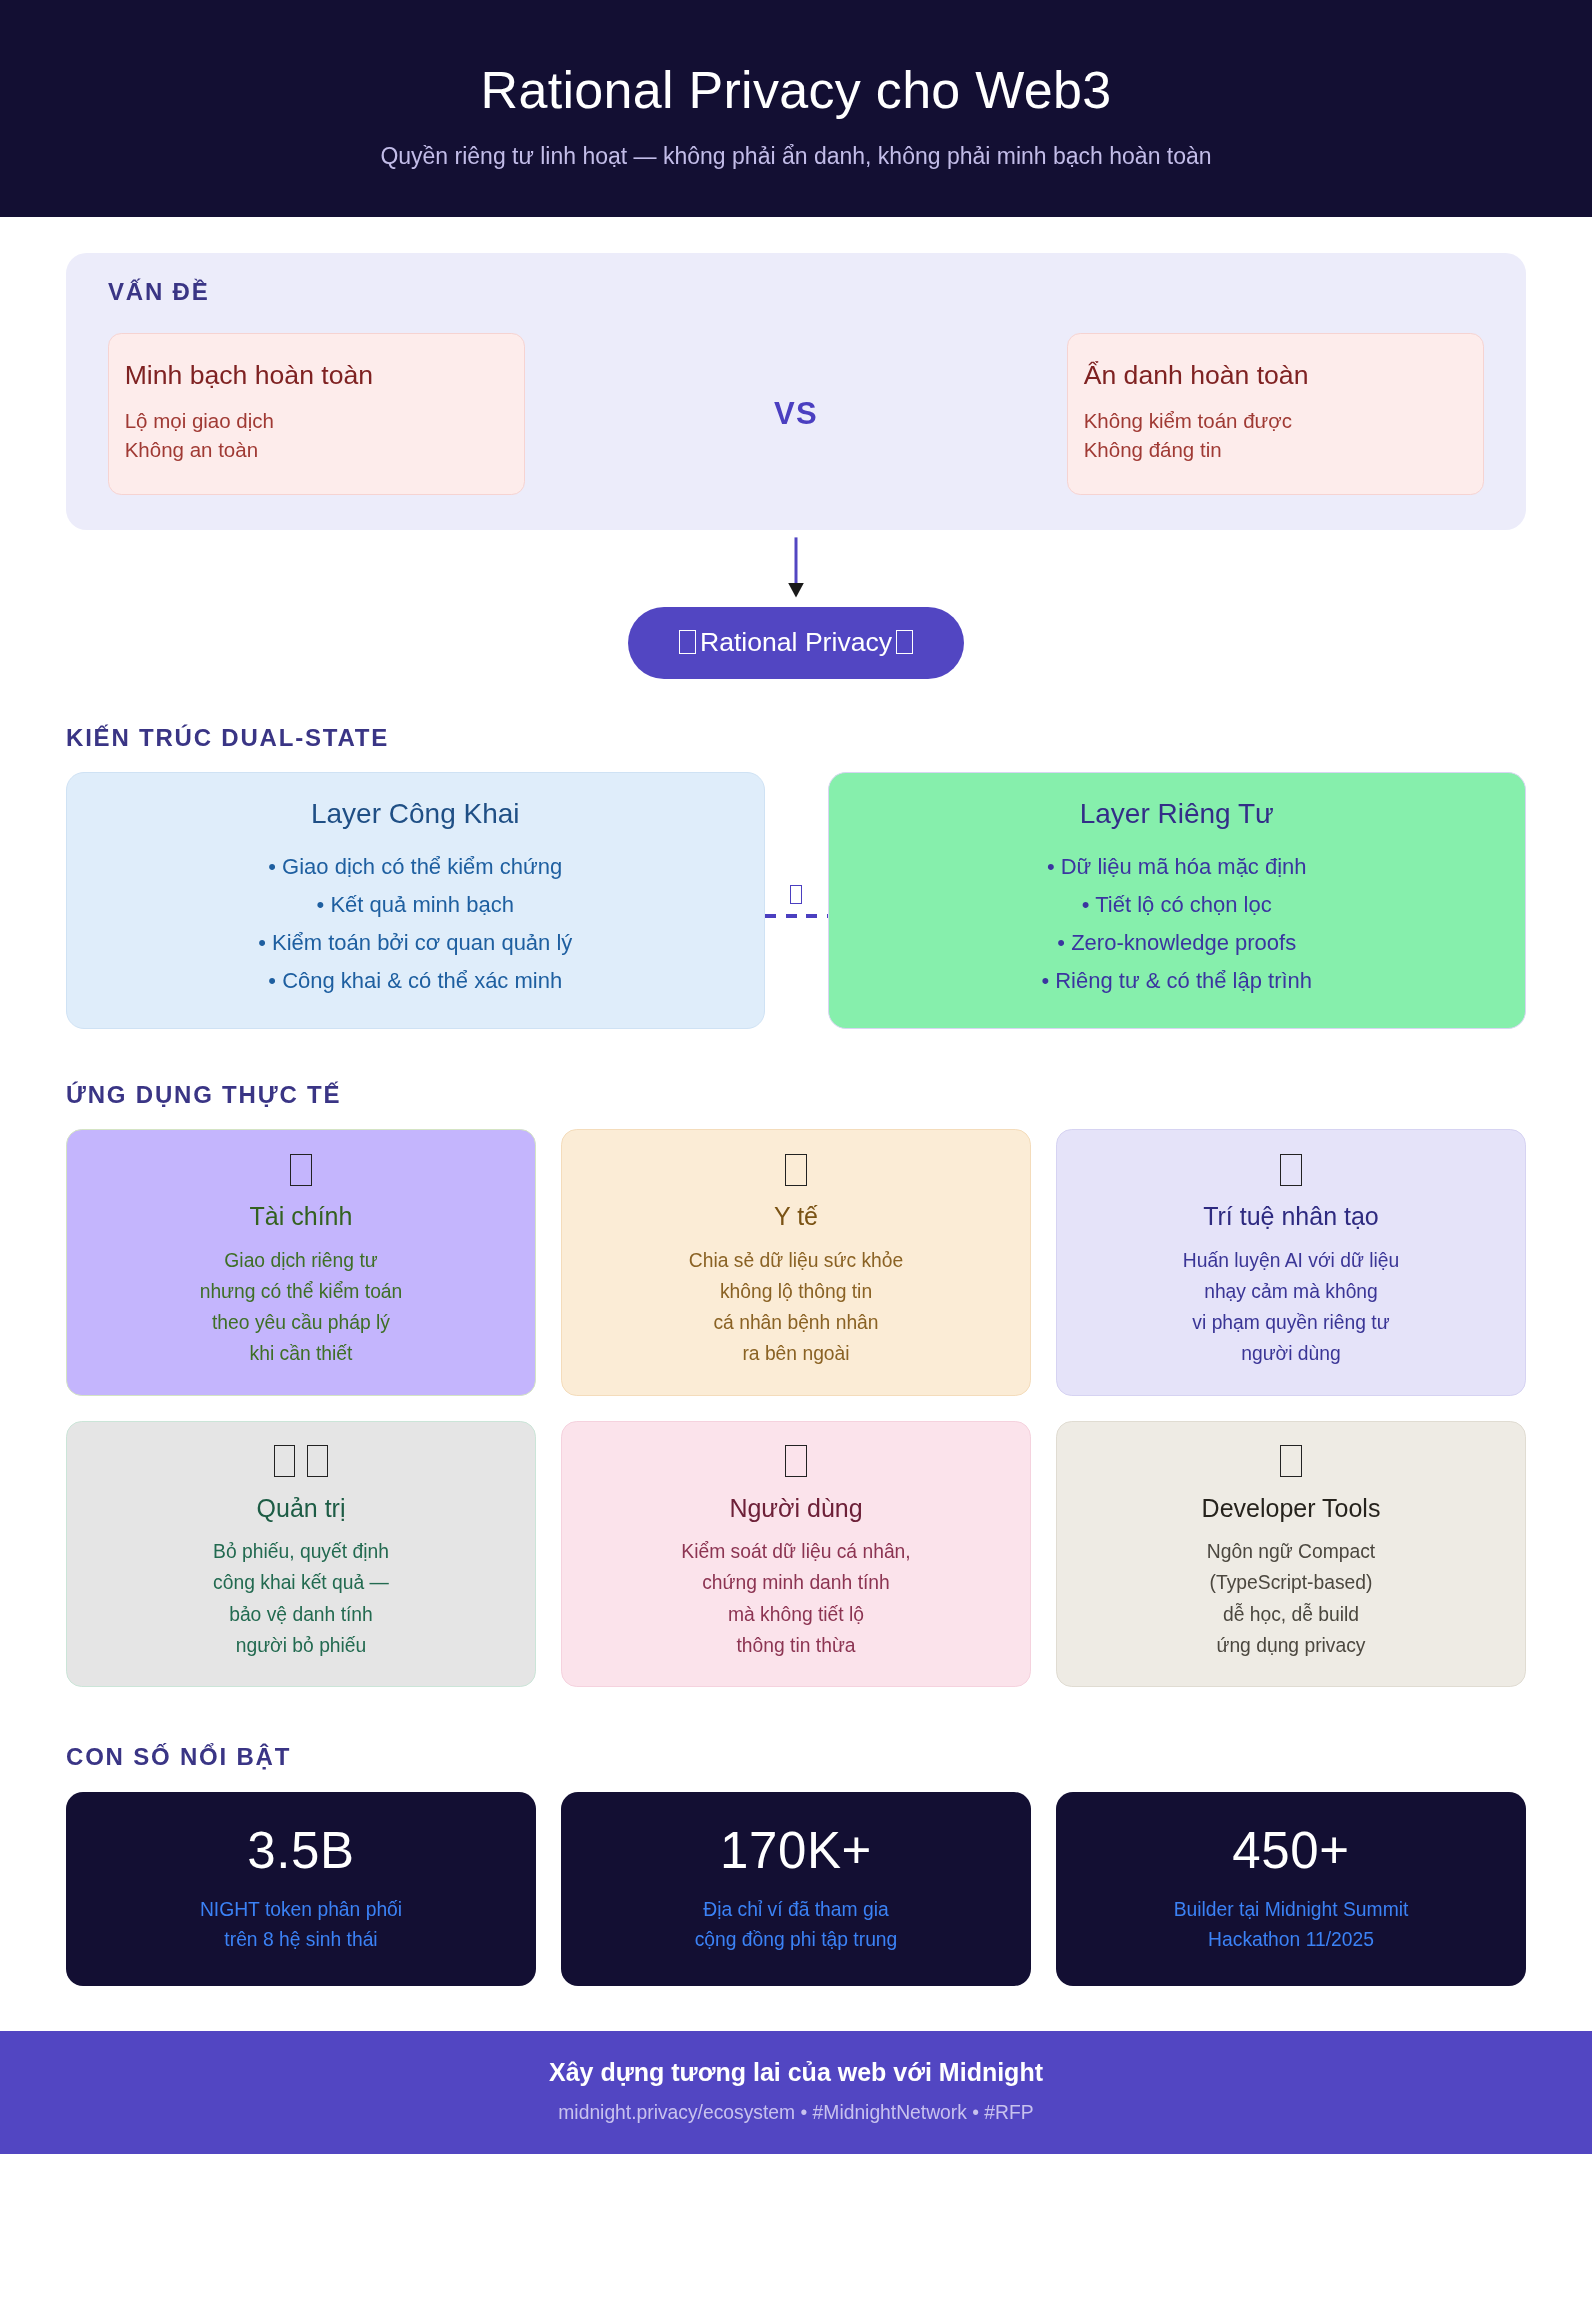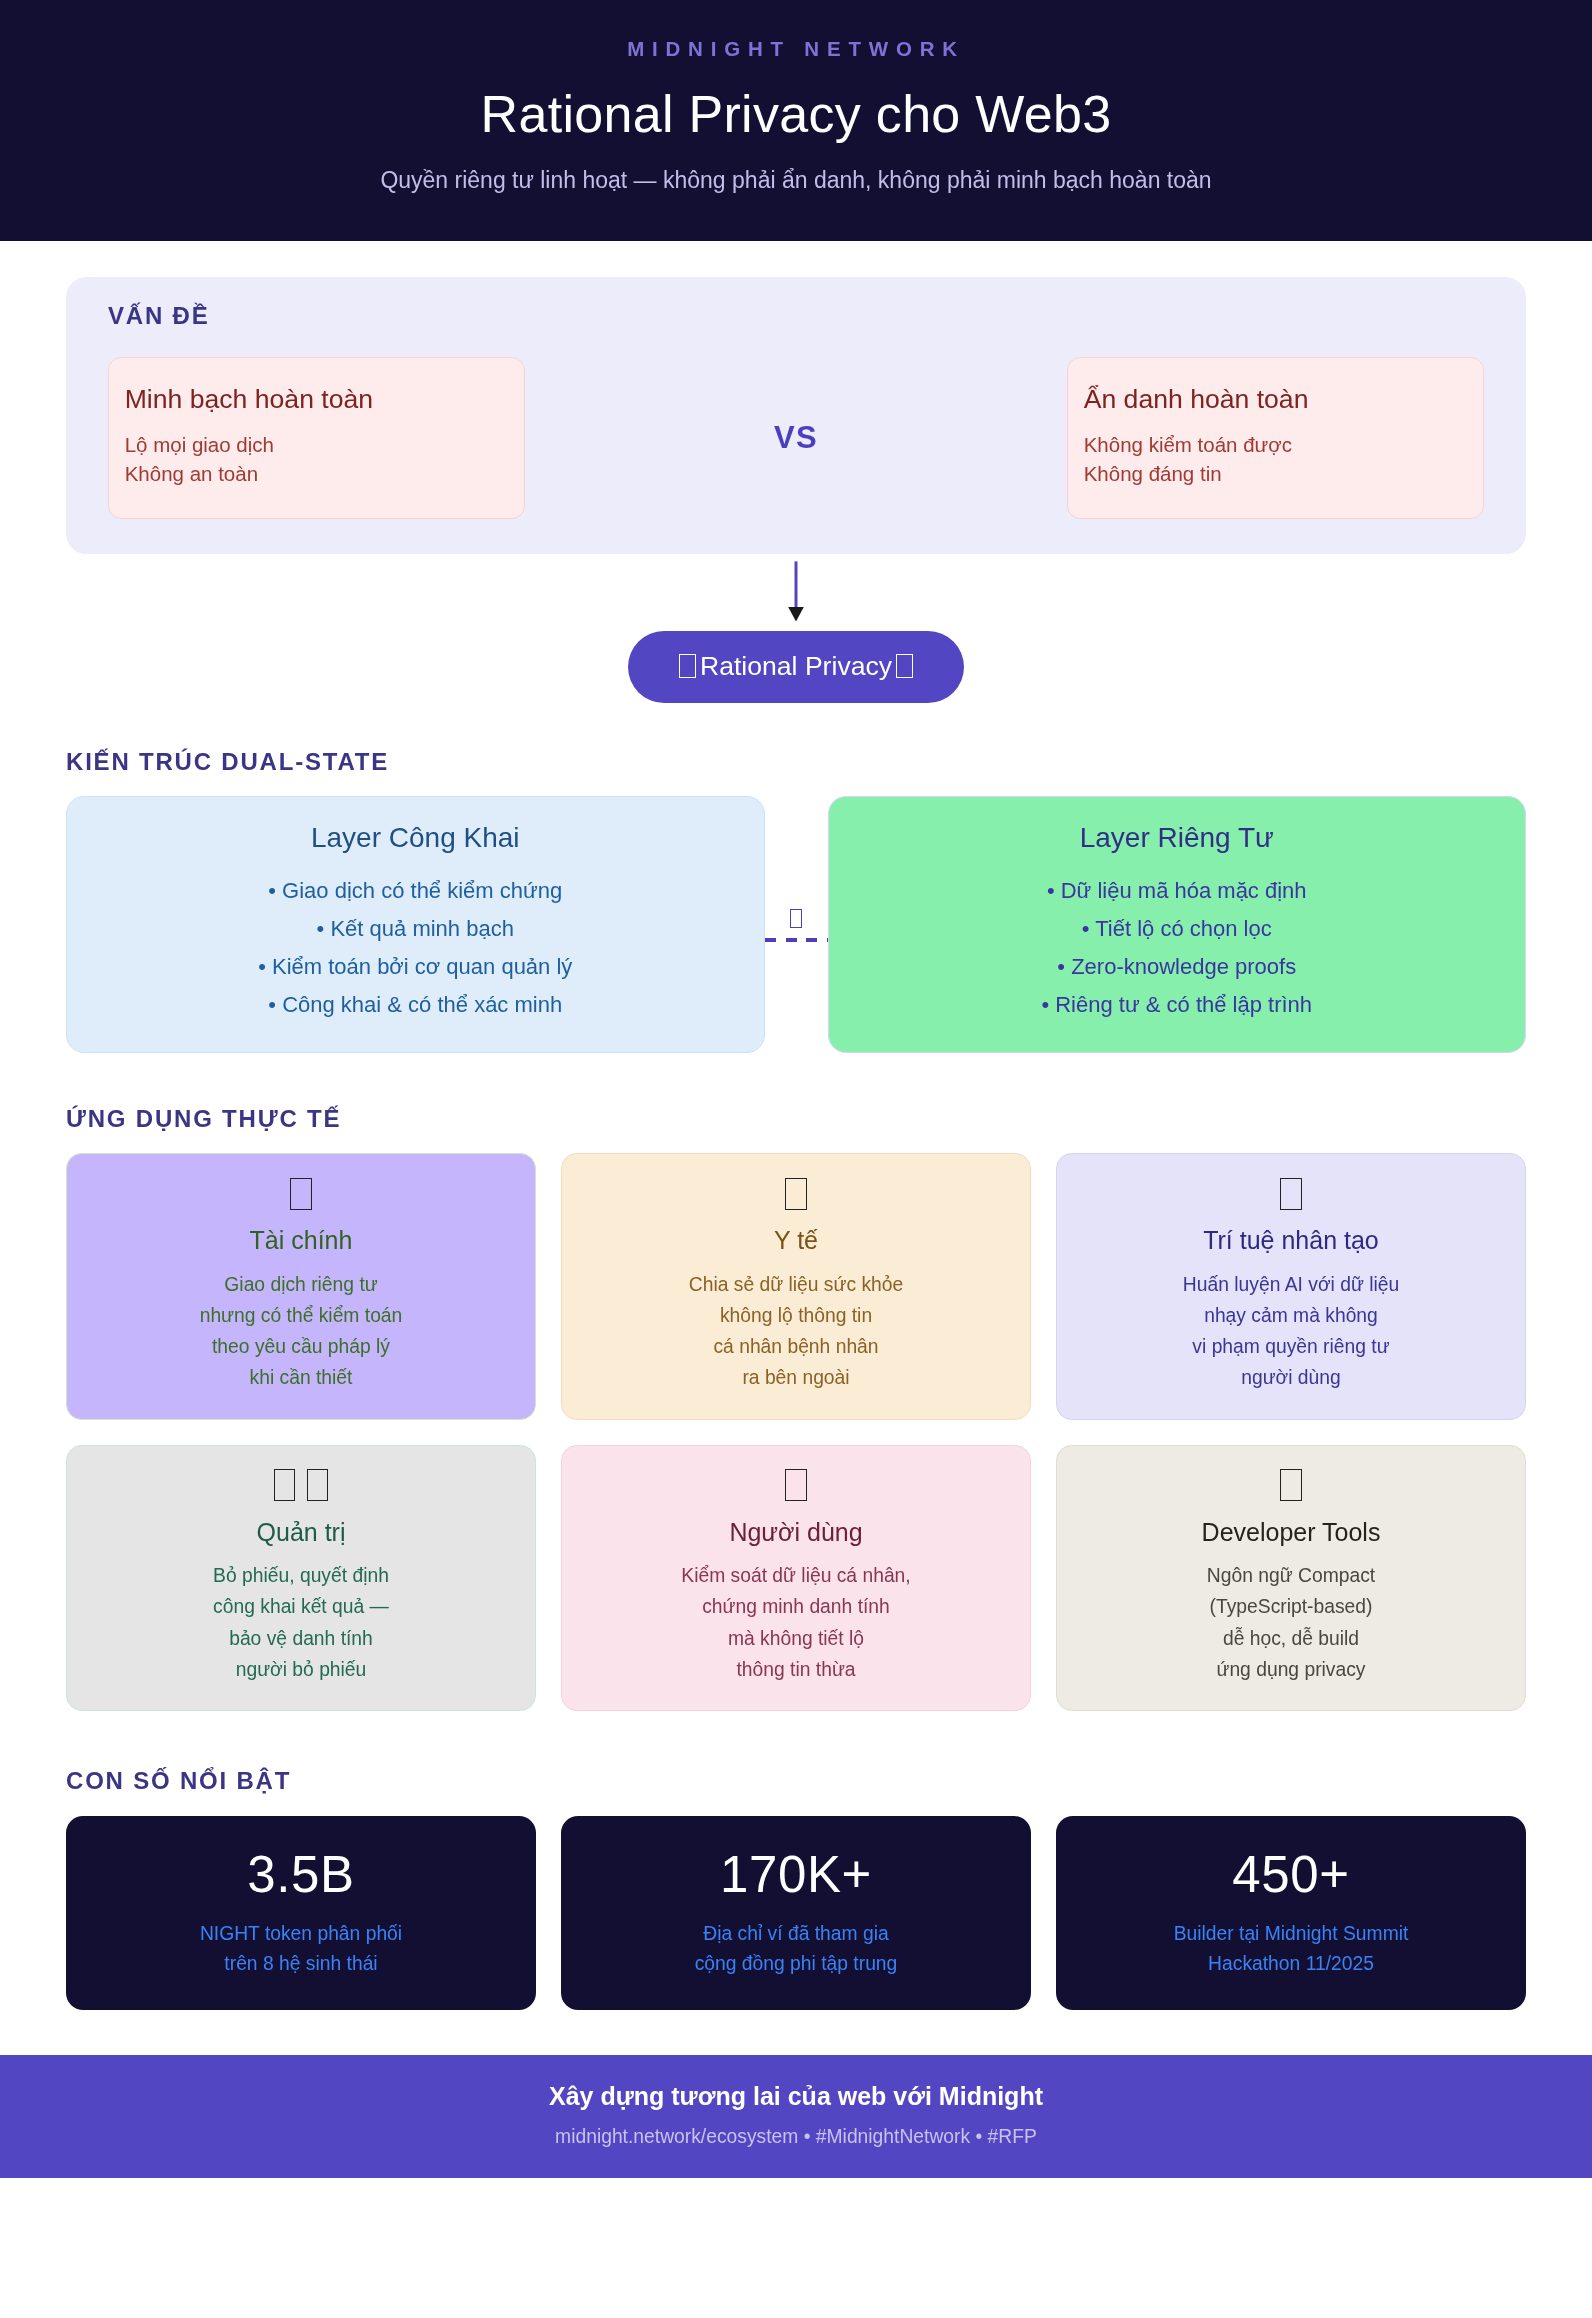--- a/index.html
+++ b/index.html
@@ -263,21 +263,20 @@
   .footer .f-sub {
     color: #c8c2ee;
     font-size: 19.3px;
     margin-top: 15.7px;
   }
 </style>
 </head>
 <body>
 
 <div class="header">
-  <div class="eyebrow">MIDNIGHT NETWORK</div>
   <div class="title">Rational Privacy cho Web3</div>
   <div class="subtitle">Quyền riêng tư linh hoạt — không phải ẩn danh, không phải minh bạch hoàn toàn</div>
 </div>
 
 <div class="page">
 
   <div class="problem-panel">
     <div class="section-label">VẤN ĐỀ</div>
     <div class="problem-row">
 
@@ -414,15 +413,15 @@
       <div class="stat-line">Builder tại Midnight Summit</div>
       <div class="stat-line second">Hackathon 11/2025</div>
     </div>
 
   </div>
 
 </div>
 
 <div class="footer">
   <div class="f-main">Xây dựng tương lai của web với Midnight</div>
-  <div class="f-sub">midnight.network/ecosystem • #MidnightNetwork • #RFP</div>
+  <div class="f-sub">midnight.privacy/ecosystem • #MidnightNetwork • #RFP</div>
 </div>
 
 
 </body></html>

